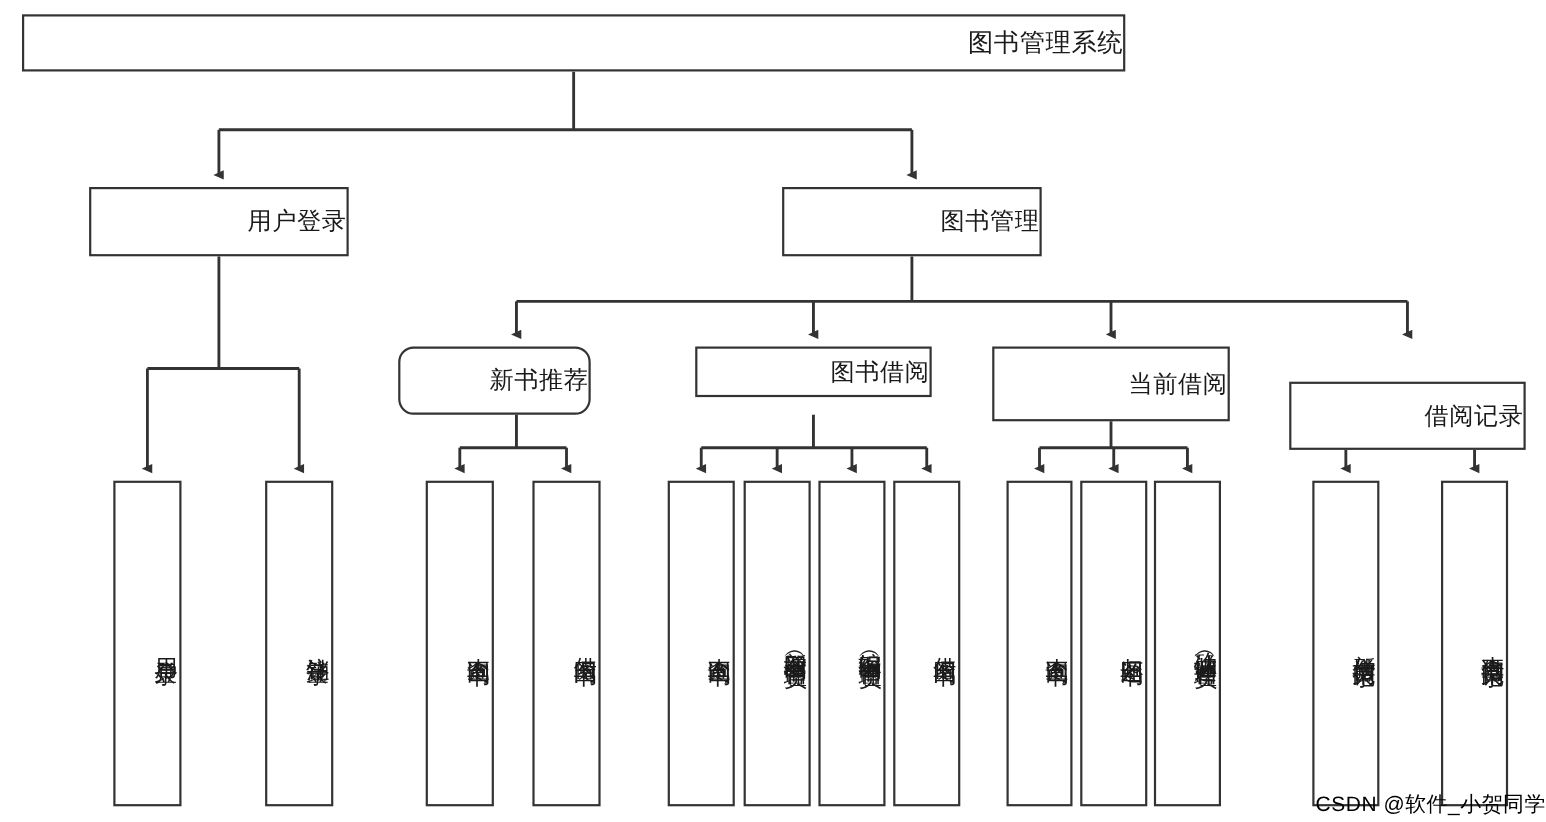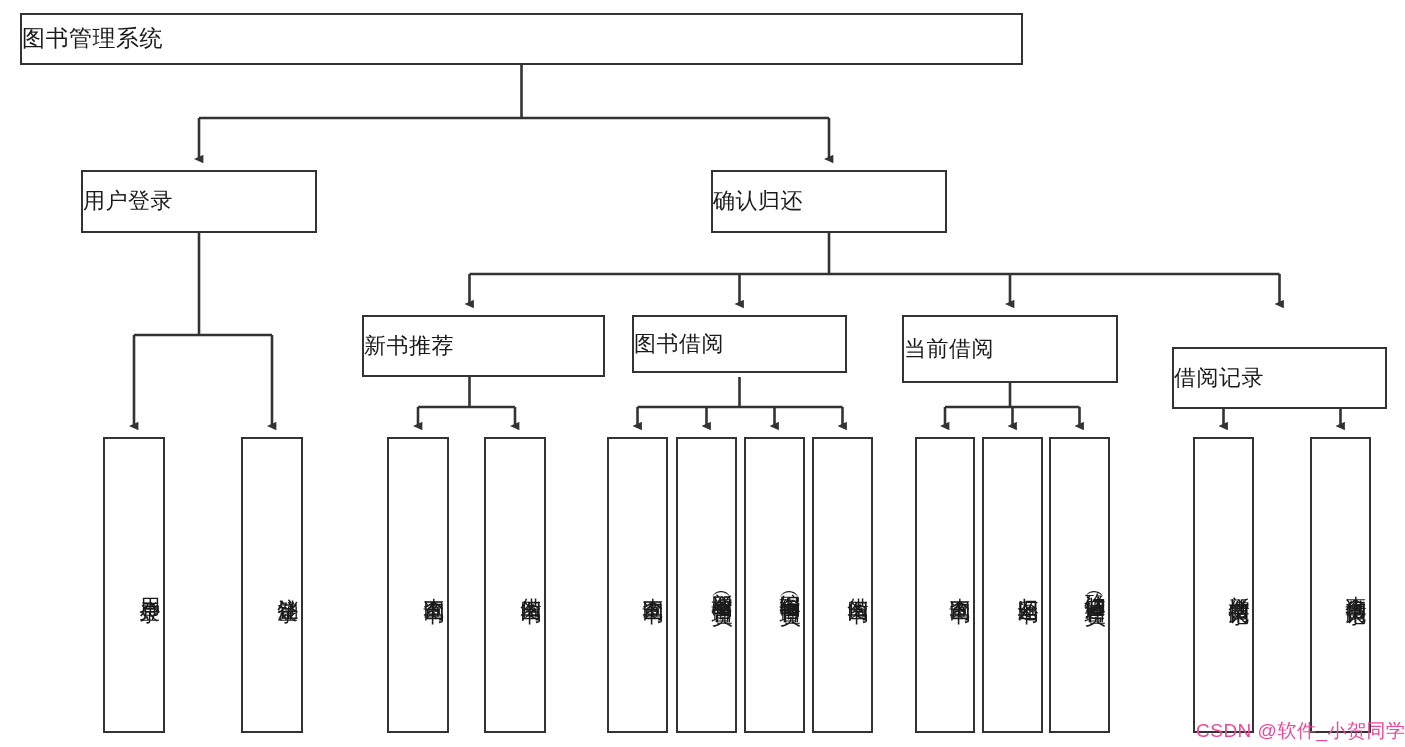--- a/index.html
+++ b/index.html
@@ -26,21 +26,21 @@
     height: 747px;
     pointer-events: none;
   }
   .node {
     position: absolute;
     box-sizing: border-box;
     background: #ffffff;
     border: 2px solid #333333;
     display: flex;
     align-items: center;
-    justify-content: flex-start;
+    justify-content: flex-end;
     color: #1a1a1a;
   }
   .node .label {
     display: block;
     text-align: center;
     line-height: 1.28;
     letter-spacing: 0.5px;
   }
   
   .node.horiz .label {
@@ -61,21 +61,21 @@
   .node.vert .label {
     writing-mode: vertical-rl;
     text-orientation: upright;
     font-size: 21px;
     line-height: 1.22;
     letter-spacing: 2px;
     text-align: start;
   }
   .watermark {
     position: absolute;
-    color: #ec4899;
+    color: #000000;
     font-size: 19px;
     white-space: nowrap;
     user-select: none;
     letter-spacing: 0.5px;
   }
 </style>
 </head>
 <body>
 
 <div id="canvas">
@@ -124,26 +124,26 @@
   </svg>
 
   <div id="nodes">
       <div class="node horiz root" style="left: 20px; top: 13px; width: 1003px; height: 52px;">
         <span class="label">图书管理系统</span>
       </div>
       <div class="node horiz" style="left: 81px; top: 170px; width: 236px; height: 63px;">
         <span class="label">用户登录</span>
       </div>
       <div class="node horiz" style="left: 711px; top: 170px; width: 236px; height: 63px;">
-        <span class="label">确认归还</span>
+        <span class="label">图书管理</span>
       </div>
-      <div class="node horiz" style="left: 362px; top: 315px; width: 243px; height: 62px;">
+      <div class="node horiz" style="left: 362px; top: 315px; width: 175px; height: 62px; border-radius: 14px;">
         <span class="label">新书推荐</span>
       </div>
-      <div class="node horiz" style="left: 632px; top: 315px; width: 215px; height: 58px;">
+      <div class="node horiz" style="left: 632px; top: 315px; width: 215px; height: 46px;">
         <span class="label">图书借阅</span>
       </div>
       <div class="node horiz" style="left: 902px; top: 315px; width: 216px; height: 68px;">
         <span class="label">当前借阅</span>
       </div>
       <div class="node horiz" style="left: 1172px; top: 315px; width: 215px; height: 62px; margin-top: 32px;">
         <span class="label">借阅记录</span>
       </div>
       <div class="node vert" style="left: 103px; top: 437px; width: 62px; height: 296px;">
         <span class="label">用户登录</span>

